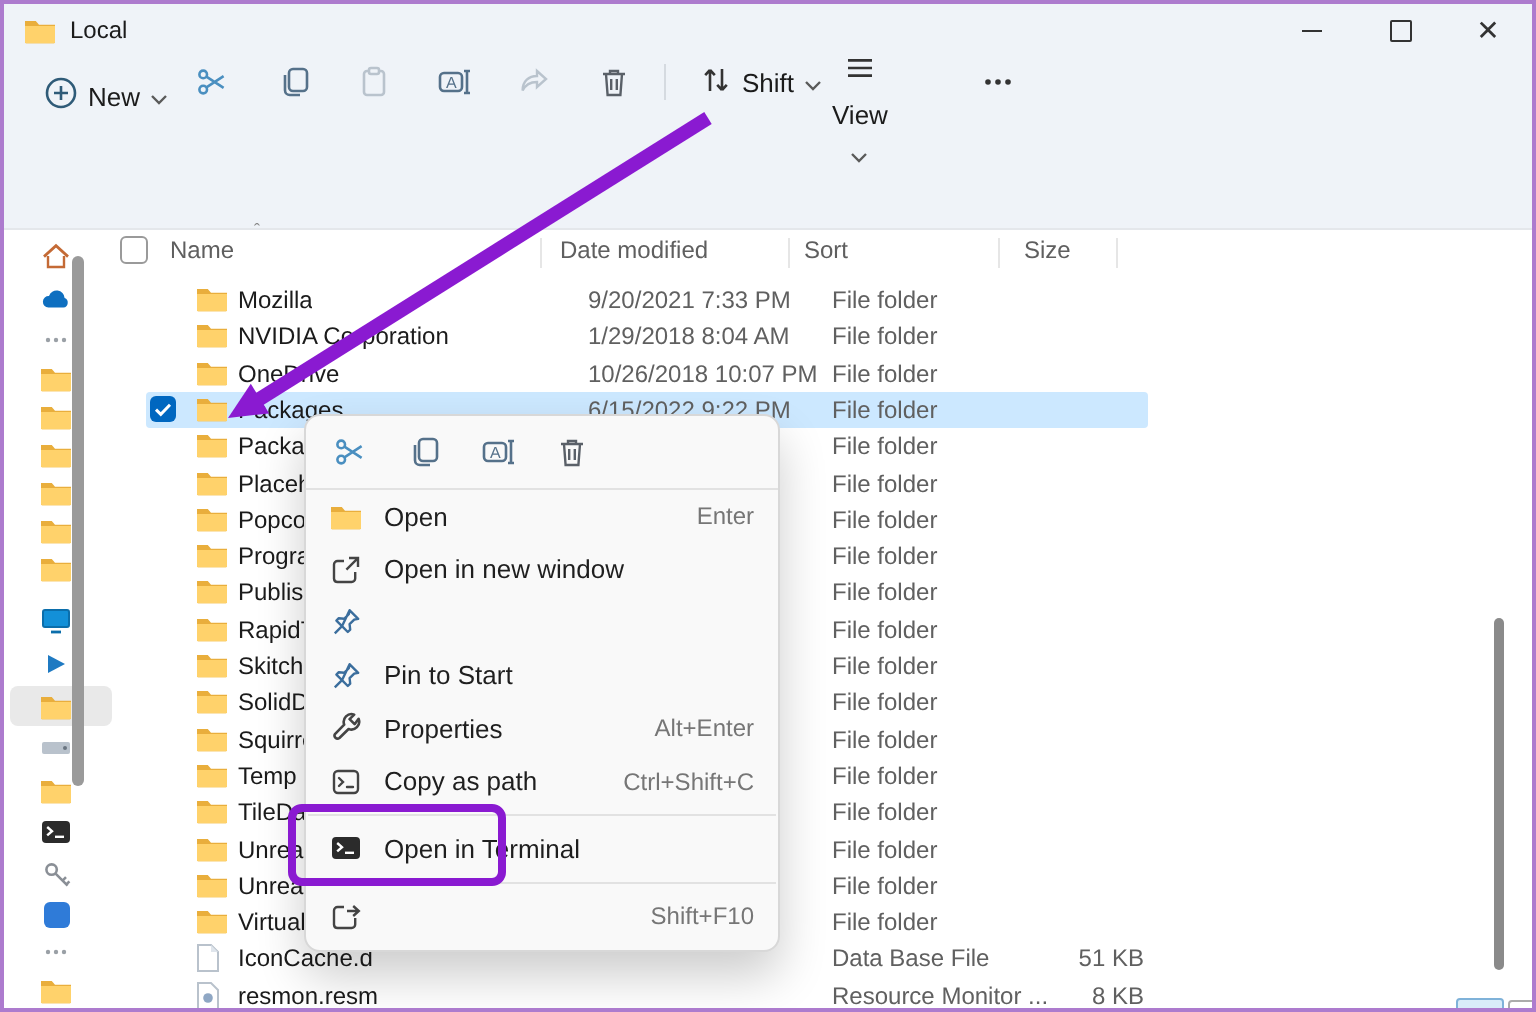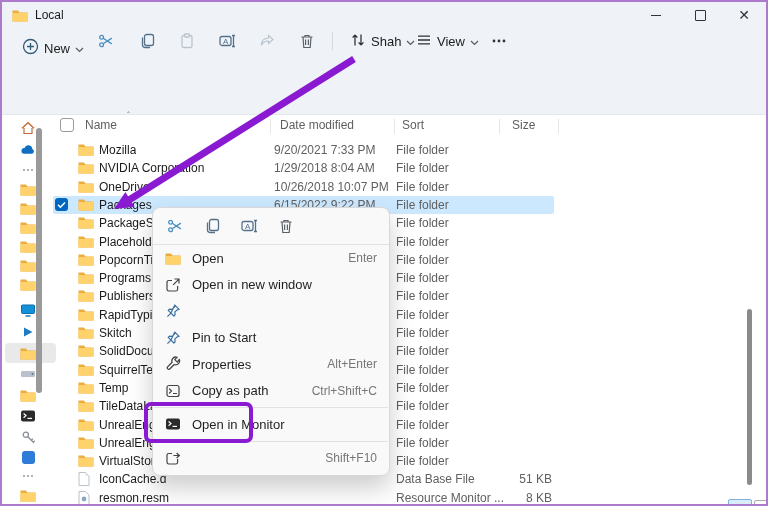--- a/index.html
+++ b/index.html
@@ -36,21 +36,21 @@
   .nav-sel-bg{position:absolute;left:3px;width:51px;height:20px;background:#e9e9e9;border-radius:4px;}
   .nav-thumb{position:absolute;left:34px;top:126px;width:6px;height:265px;background:#9a9a9a;border-radius:3px;}
   .list-thumb{position:absolute;left:745px;top:307px;width:5px;height:176px;background:#8a8a8a;border-radius:3px;}
   
   .lhead{position:absolute;left:57px;top:114px;width:690px;height:20px;font-size:12px;color:#5f5f5f;}
   .lhead .hcell{position:absolute;top:2px;}
   .hsep{position:absolute;top:117px;width:1px;height:15px;background:#e6e6e6;}
   .chk-empty{width:12px;height:12px;border:1px solid #9a9a9a;border-radius:3px;background:#fff;display:block;}
   .sort-caret{position:absolute;left:125px;top:108px;font-size:9px;color:#8a8a8a;}
   
-  .frow{position:absolute;left:51px;width:690px;height:18px;font-size:12px;line-height:18px;color:#606060;}
+  .frow{position:absolute;left:71px;width:690px;height:18px;font-size:12px;line-height:18px;color:#606060;}
   .frow .selbg{position:absolute;left:0;top:0;width:501px;height:18px;border-radius:2px;}
   .frow.sel .selbg{background:#cce8ff;}
   .frow .cell{position:absolute;top:0;white-space:nowrap;}
   .frow .c-ico{left:25px;top:2px;}
   .frow .c-name{left:46px;color:#1b1b1b;max-width:170px;overflow:hidden;}
   .frow .c-date{left:221px;}
   .frow .c-type{left:343px;}
   .frow .c-size{left:418px;width:81px;text-align:right;}
   .frow .c-chk{left:2px;top:2px;}
   
@@ -154,26 +154,26 @@
         </g>
       </svg>
     </div>
   <div class="tb-sep" style="left:330px;"></div>
   <div class="tb-txtbtn" style="left:342px;padding:0 6px;">
     <span id="ico-sort"><svg width="16" height="16" viewBox="0 0 16 16" xmlns="http://www.w3.org/2000/svg">
           <g fill="none" stroke="#333" stroke-width="1.3">
             <path d="M5 13.5V3m0 0L2.6 5.6M5 3l2.4 2.6M11 2.5V13m0 0l-2.4-2.6M11 13l2.4-2.6"></path>
           </g>
         </svg></span>
-    <span>Shah</span>
+    <span>Shift</span>
     <span class="chev8"><svg width="9" height="6" viewBox="0 0 9 6" xmlns="http://www.w3.org/2000/svg">
           <path d="M1 1l3.5 3.5L8 1" fill="none" stroke="#5a5a5a" stroke-width="1.2"></path>
         </svg></span>
   </div>
-  <div class="tb-txtbtn" style="left:408px;padding:0 6px;">
+  <div class="tb-txtbtn" style="left:408px;padding:0 6px;flex-direction:column;">
     <span id="ico-view"><svg width="16" height="16" viewBox="0 0 16 16" xmlns="http://www.w3.org/2000/svg">
           <g stroke="#333" stroke-width="1.3">
             <path d="M2 4.2h12M2 8h12M2 11.8h12"></path>
           </g>
         </svg></span>
     <span>View</span>
     <span class="chev8"><svg width="9" height="6" viewBox="0 0 9 6" xmlns="http://www.w3.org/2000/svg">
           <path d="M1 1l3.5 3.5L8 1" fill="none" stroke="#5a5a5a" stroke-width="1.2"></path>
         </svg></span>
   </div>
@@ -715,21 +715,21 @@
         </div>
         <div class="cm-sep"></div>
         <div class="cm-item">
           <span class="mi-ico">
             <svg width="16" height="16" viewBox="0 0 16 16" xmlns="http://www.w3.org/2000/svg">
               <rect x="1" y="2.5" width="14" height="11" rx="2" fill="#2b2b2b"></rect>
               <path d="M3.6 5.5L6 7.6 3.6 9.7" fill="none" stroke="#fff" stroke-width="1.2"></path>
               <path d="M7.5 10.4h4.5" stroke="#fff" stroke-width="1.2"></path>
             </svg>
           </span>
-          <span>Open in Monitor</span>
+          <span>Open in Terminal</span>
           <span class="mi-short"></span>
         </div>
         <div class="cm-sep"></div>
         <div class="cm-item">
           <span class="mi-ico">
             <svg width="16" height="16" viewBox="0 0 16 16" xmlns="http://www.w3.org/2000/svg">
               <g fill="none" stroke="#444" stroke-width="1.2">
                 <path d="M7 3.5H3.8A1.8 1.8 0 0 0 2 5.3v7A1.8 1.8 0 0 0 3.8 14h7a1.8 1.8 0 0 0 1.8-1.8V9"></path>
                 <path d="M8.5 5.5h5.5M11.6 3l2.8 2.5-2.8 2.5"></path>
               </g>

